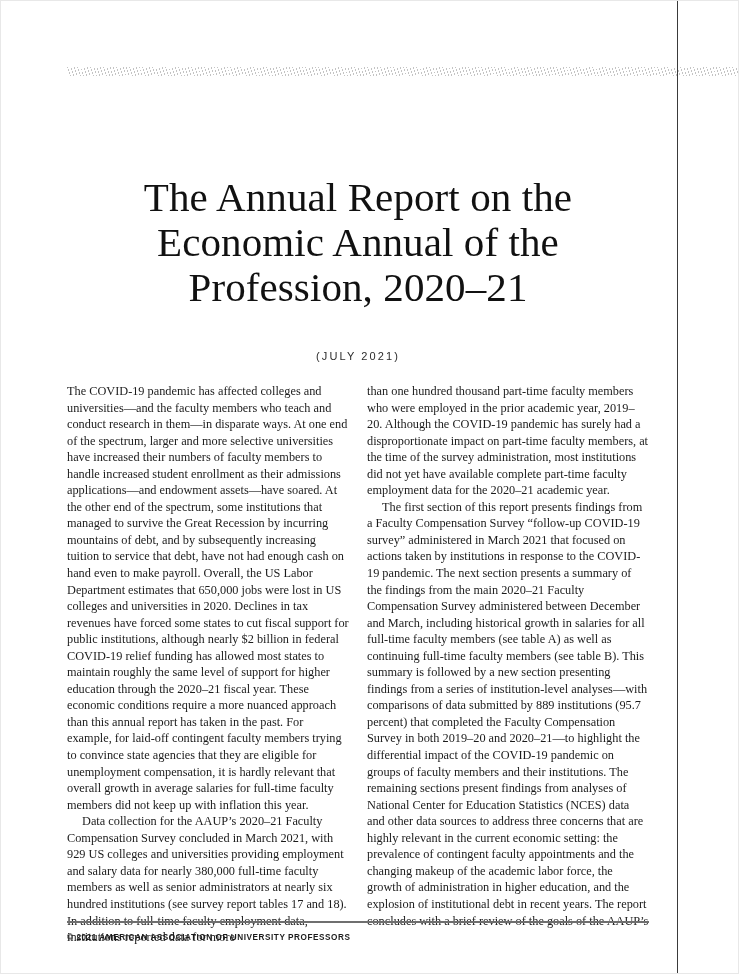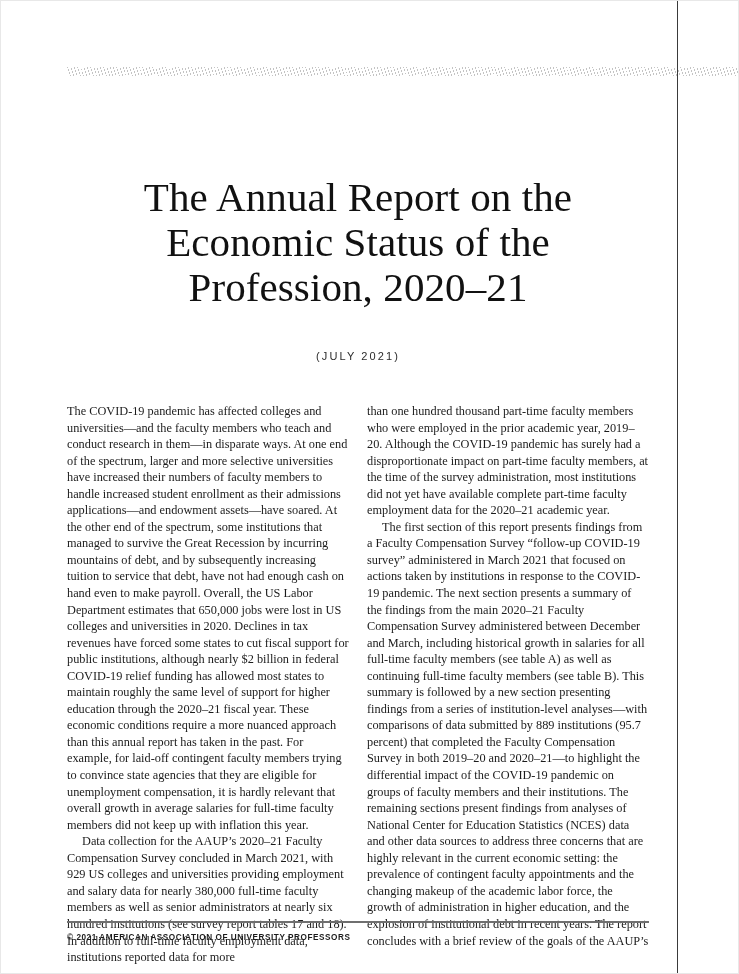--- a/index.html
+++ b/index.html
@@ -80,21 +80,21 @@
     font-family: Liberation Sans, sans-serif;
     font-size: 11px;
     font-weight: 400;
     letter-spacing: 2.1px;
     color: #2b2b2b;
   }
 
   .columns {
     position: absolute;
     left: 0;
-    top: 402px;
+    top: 382px;
     width: 582px;
     height: 522px;
     display: flex;
     gap: 18px;
   }
   .col {
     width: 282px;
     font-family: "Liberation Serif", serif;
     font-size: 12.3px;
     line-height: 16.55px;
@@ -137,21 +137,21 @@
 <div class="page">
 
   <div class="hatch-band"></div>
   <div class="spine-rule"></div>
 
   <div class="content">
 
     <div class="title-block">
       <h1 class="doc-title">
         <span class="tline">The Annual Report on the</span>
-        <span class="tline">Economic Status of the</span>
+        <span class="tline">Economic Annual of the</span>
         <span class="tline">Profession, 2020–21</span>
       </h1>
       <div class="doc-subtitle">(JULY 2021)</div>
     </div>
 
     <div class="columns">
       <div class="col">
         <p>The COVID-19 pandemic has affected colleges and universities—and the faculty members who teach and conduct research in them—in disparate ways. At one end of the spectrum, larger and more selective universities have increased their numbers of faculty members to handle increased student enrollment as their admissions applications—and endowment assets—have soared. At the other end of the spectrum, some institutions that managed to survive the Great Recession by incurring mountains of debt, and by subsequently increasing tuition to service that debt, have not had enough cash on hand even to make payroll. Overall, the US Labor Department estimates that 650,000 jobs were lost in US colleges and universities in 2020. Declines in tax revenues have forced some states to cut fiscal support for public institutions, although nearly $2 billion in federal COVID-19 relief funding has allowed most states to maintain roughly the same level of support for higher education through the 2020–21 fiscal year. These economic conditions require a more nuanced approach than this annual report has taken in the past. For example, for laid-off contingent faculty members trying to convince state agencies that they are eligible for unemployment compensation, it is hardly relevant that overall growth in average salaries for full-time faculty members did not keep up with inflation this year.</p>
         <p class="indent">Data collection for the AAUP’s 2020–21 Faculty Compensation Survey concluded in March 2021, with 929 US colleges and universities providing employment and salary data for nearly 380,000 full-time faculty members as well as senior administrators at nearly six hundred institutions (see survey report tables 17 and 18). In addition to full-time faculty employment data, institutions reported data for more</p>
       </div>

